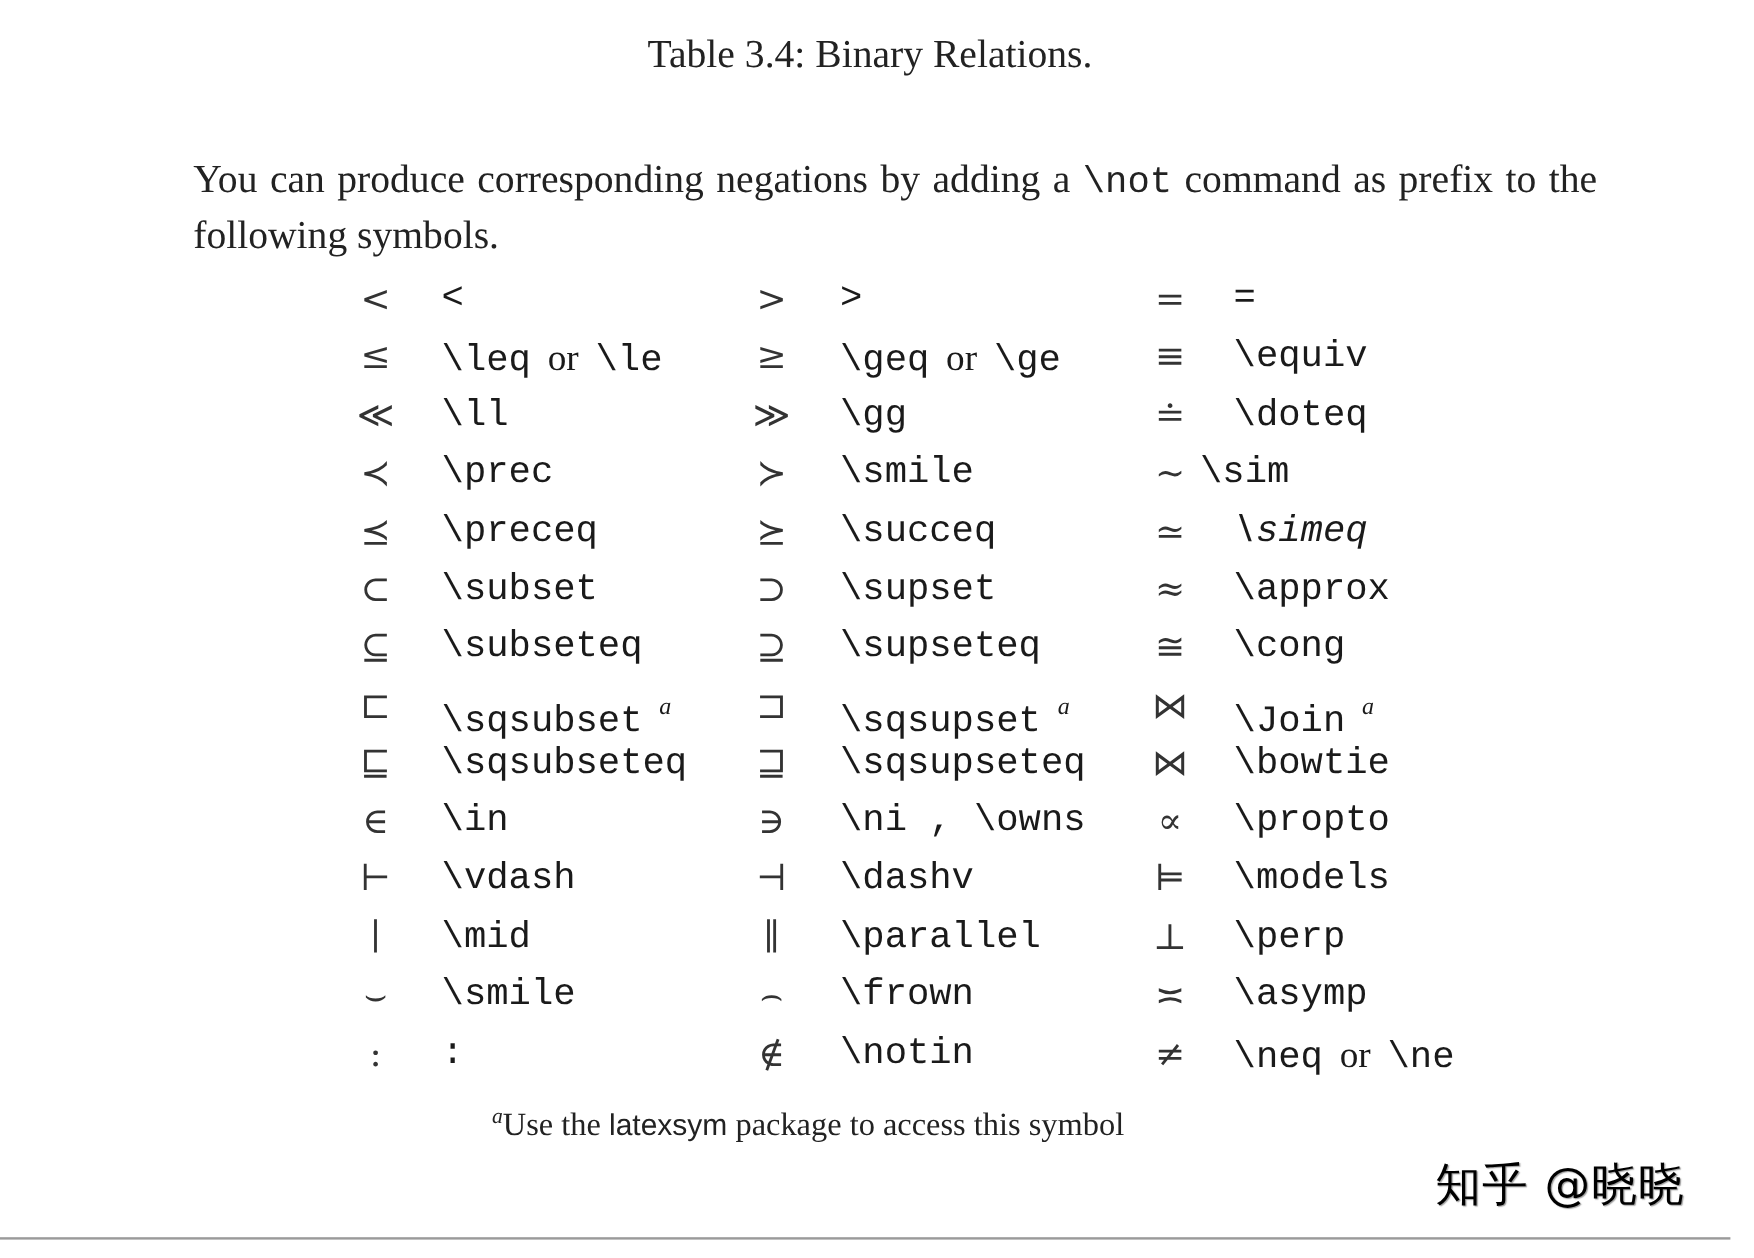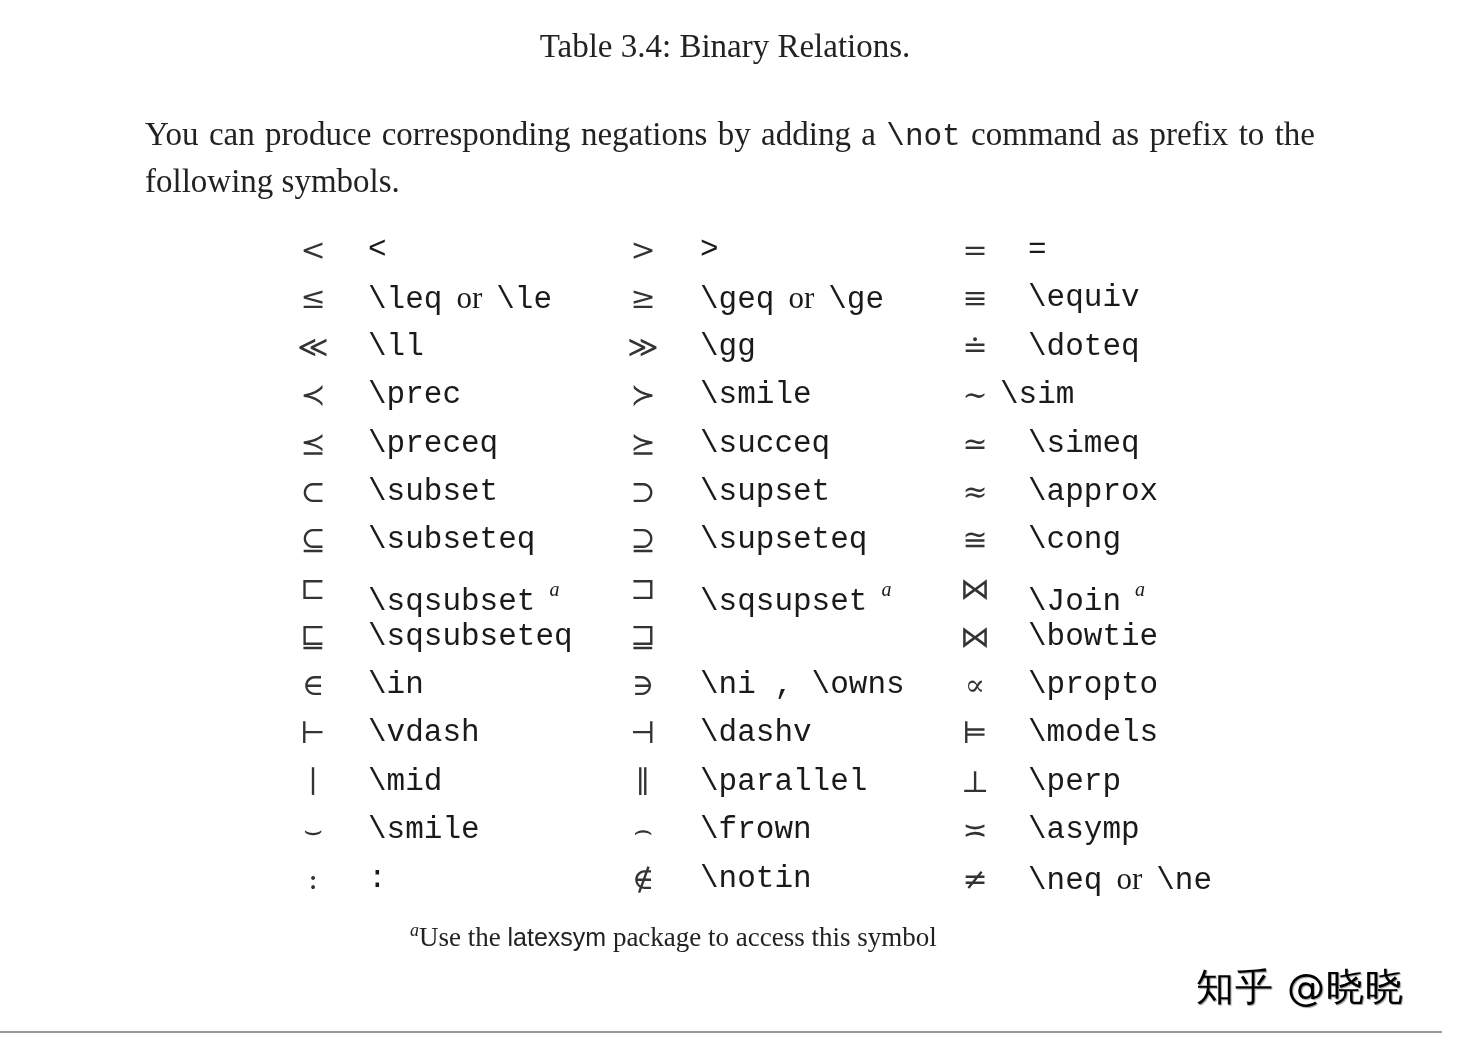--- a/index.html
+++ b/index.html
@@ -25,21 +25,21 @@
   .footnote .sf { font-family: "Liberation Sans", "DejaVu Sans", sans-serif; font-size: 25px; }
   .watermark { position: absolute; top: 962px; left: 1196px; font-family: "DejaVu Sans", sans-serif;
                font-size: 38px; color: #000000; text-shadow: 1px 1px 1px #9a9a9a; letter-spacing: 1px; white-space: nowrap; }
   .rule { position: absolute; top: 1031px; left: 0; width: 1442px; height: 2px; background: #9a9a9a; }
 </style>
 </head>
 <body>
 
 <div class="caption">Table 3.4: Binary Relations.</div>
 
-<p class="intro" style="margin:0"><span>You can produce corresponding negations by adding a </span><span class="tt">\not</span><span> command as prefix to the following symbols.</span></p>
+<p class="intro" style="margin:16px"><span>You can produce corresponding negations by adding a </span><span class="tt">\not</span><span> command as prefix to the following symbols.</span></p>
 
 <div class="grid" id="grid">
     <div class="row" style="top: 0px;">
       <div class="cell sym" style="left: 0px;">&lt;</div>
       <div class="cell cmd" style="left: 80px;"><span>&lt;</span></div>
       <div class="cell sym" style="left: 330px;">&gt;</div>
       <div class="cell cmd" style="left: 412px;"><span>&gt;</span></div>
       <div class="cell sym" style="left: 662px;">=</div>
       <div class="cell cmd" style="left: 740px;"><span>=</span></div>
     </div>
@@ -66,21 +66,21 @@
       <div class="cell cmd" style="left: 412px;"><span>\smile</span></div>
       <div class="cell sym" style="left: 662px;">∼</div>
       <div class="cell cmd" style="left: 712px;"><span>\sim</span></div>
     </div>
     <div class="row" style="top: 194px;">
       <div class="cell sym" style="left: 0px;">⪯</div>
       <div class="cell cmd" style="left: 80px;"><span>\preceq</span></div>
       <div class="cell sym" style="left: 330px;">⪰</div>
       <div class="cell cmd" style="left: 412px;"><span>\succeq</span></div>
       <div class="cell sym" style="left: 662px;">≃</div>
-      <div class="cell cmd" style="left: 740px;"><span>\simeq</span></div>
+      <div class="cell cmd" style="left: 740px; font-style: italic;"><span>\simeq</span></div>
     </div>
     <div class="row" style="top: 242px;">
       <div class="cell sym" style="left: 0px;">⊂</div>
       <div class="cell cmd" style="left: 80px;"><span>\subset</span></div>
       <div class="cell sym" style="left: 330px;">⊃</div>
       <div class="cell cmd" style="left: 412px;"><span>\supset</span></div>
       <div class="cell sym" style="left: 662px;">≈</div>
       <div class="cell cmd" style="left: 740px;"><span>\approx</span></div>
     </div>
     <div class="row" style="top: 290px;">
@@ -96,20 +96,21 @@
       <div class="cell cmd" style="left: 80px;"><span>\sqsubset</span><sup>a</sup></div>
       <div class="cell sym" style="left: 330px;">⊐</div>
       <div class="cell cmd" style="left: 412px;"><span>\sqsupset</span><sup>a</sup></div>
       <div class="cell sym" style="left: 662px;">⋈</div>
       <div class="cell cmd" style="left: 740px;"><span>\Join</span><sup>a</sup></div>
     </div>
     <div class="row" style="top: 387px;">
       <div class="cell sym" style="left: 0px;">⊑</div>
       <div class="cell cmd" style="left: 80px;"><span>\sqsubseteq</span></div>
       <div class="cell sym" style="left: 330px;">⊒</div>
+      <div class="cell cmd" style="left: 412px;"><span>\sqsupseteq</span></div>
       <div class="cell sym" style="left: 662px;">⋈</div>
       <div class="cell cmd" style="left: 740px;"><span>\bowtie</span></div>
     </div>
     <div class="row" style="top: 435px;">
       <div class="cell sym" style="left: 0px;">∈</div>
       <div class="cell cmd" style="left: 80px;"><span>\in</span></div>
       <div class="cell sym" style="left: 330px;">∋</div>
       <div class="cell cmd" style="left: 412px;"><span>\ni , \owns</span></div>
       <div class="cell sym" style="left: 662px;">∝</div>
       <div class="cell cmd" style="left: 740px;"><span>\propto</span></div>

